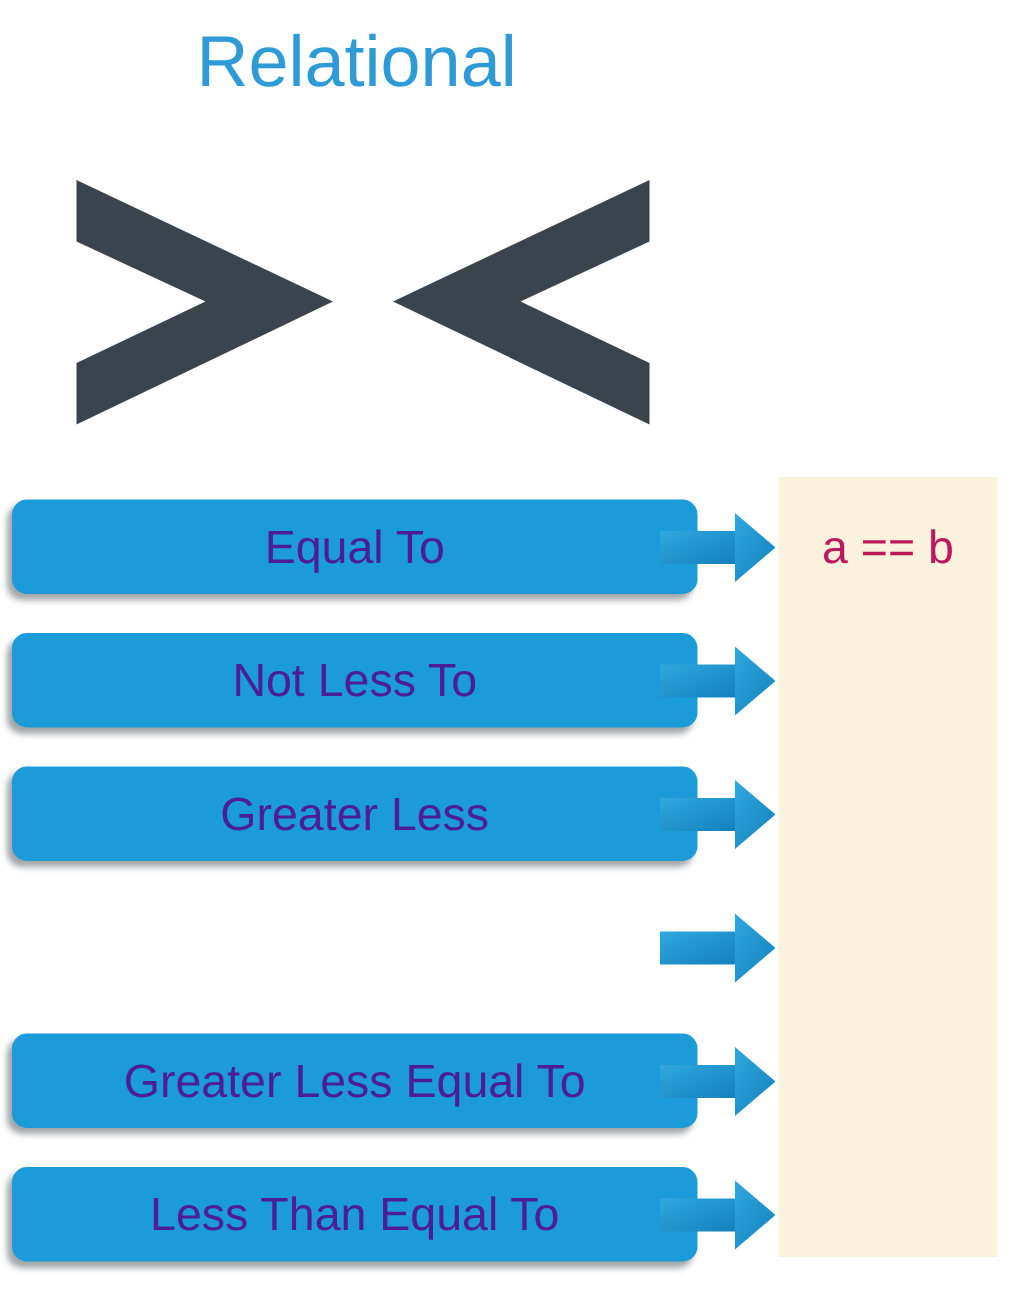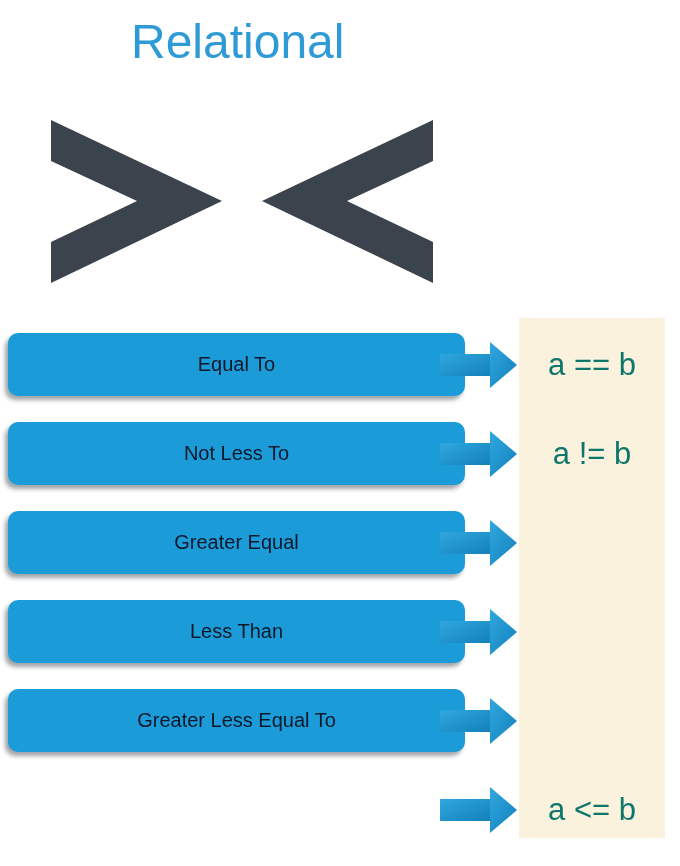--- a/index.html
+++ b/index.html
@@ -48,37 +48,37 @@
     left:8px;top:0;
     width:457px;height:63px;
     background:#1B9CD8;
     border-radius:10px;
     box-shadow:-3px 4px 4px rgba(45,55,65,0.45);
     display:flex;
     align-items:center;
     justify-content:center;
   }
   .pill-label{
-    color:#0f172a;
-    font-size:20px;
+    color:#4c1d95;
+    font-size:31px;
     white-space:nowrap;
   }
   .arrow-svg{
     position:absolute;
     left:440px;top:9px;
     width:77px;height:46px;
   }
   .expr{
     position:absolute;
     left:519px;top:0;
     width:146px;height:63px;
     line-height:63px;
     text-align:center;
     font-size:31px;
-    color:#0f766e;
+    color:#be185d;
     white-space:nowrap;
   }
 </style>
 </head>
 <body>
 
 <div class="canvas">
 
   <h1 class="title">Relational</h1>
 
@@ -109,55 +109,53 @@
     </div>
 
     <div class="row">
       <div class="pill">
         <span class="pill-label">Not Less To</span>
       </div>
       <svg class="arrow-svg" viewBox="0 0 77 46">
         <rect x="0" y="12" width="50" height="22" fill="url(#arrowGrad)"></rect>
         <polygon points="50,0 77,23 50,46" fill="url(#arrowGrad)"></polygon>
       </svg>
-      <div class="expr">a != b</div>
     </div>
 
     <div class="row">
       <div class="pill">
-        <span class="pill-label">Greater Equal</span>
+        <span class="pill-label">Greater Less</span>
       </div>
       <svg class="arrow-svg" viewBox="0 0 77 46">
         <rect x="0" y="12" width="50" height="22" fill="url(#arrowGrad)"></rect>
         <polygon points="50,0 77,23 50,46" fill="url(#arrowGrad)"></polygon>
       </svg>
     </div>
 
     <div class="row">
-      <div class="pill">
-        <span class="pill-label">Less Than</span>
-      </div>
       <svg class="arrow-svg" viewBox="0 0 77 46">
         <rect x="0" y="12" width="50" height="22" fill="url(#arrowGrad)"></rect>
         <polygon points="50,0 77,23 50,46" fill="url(#arrowGrad)"></polygon>
       </svg>
     </div>
 
     <div class="row">
       <div class="pill">
         <span class="pill-label">Greater Less Equal To</span>
       </div>
       <svg class="arrow-svg" viewBox="0 0 77 46">
         <rect x="0" y="12" width="50" height="22" fill="url(#arrowGrad)"></rect>
         <polygon points="50,0 77,23 50,46" fill="url(#arrowGrad)"></polygon>
       </svg>
     </div>
 
     <div class="row">
+      <div class="pill">
+        <span class="pill-label">Less Than Equal To</span>
+      </div>
       <svg class="arrow-svg" viewBox="0 0 77 46">
         <rect x="0" y="12" width="50" height="22" fill="url(#arrowGrad)"></rect>
         <polygon points="50,0 77,23 50,46" fill="url(#arrowGrad)"></polygon>
       </svg>
-      <div class="expr">a &lt;= b</div>
     </div>
 
   </div>
 </div>
 
 </body></html>

